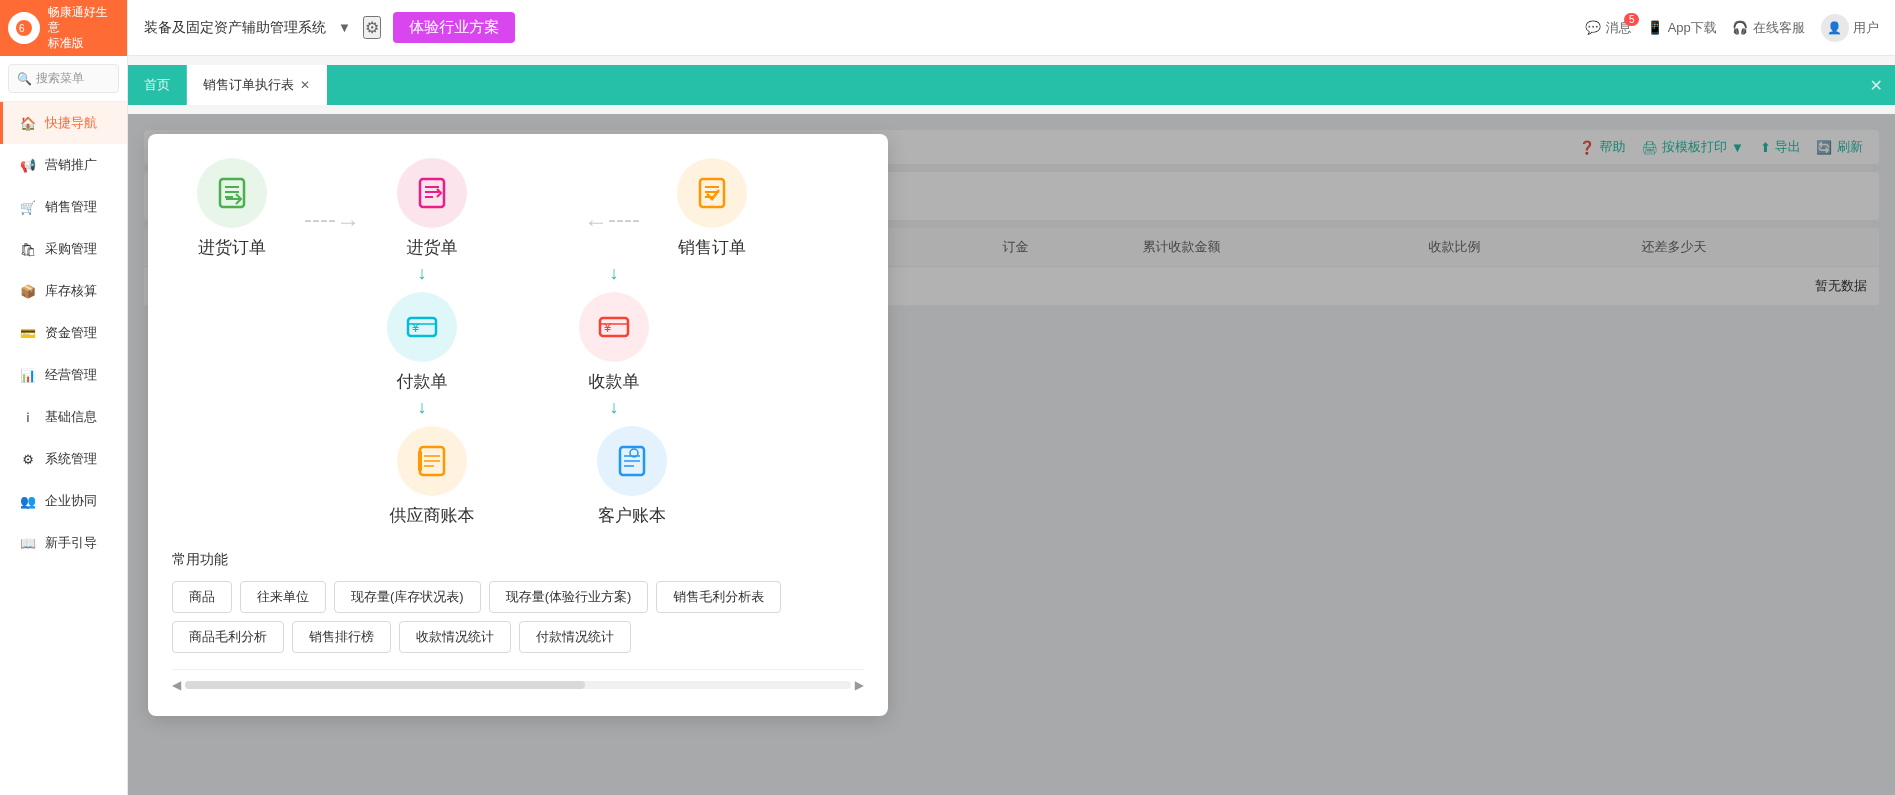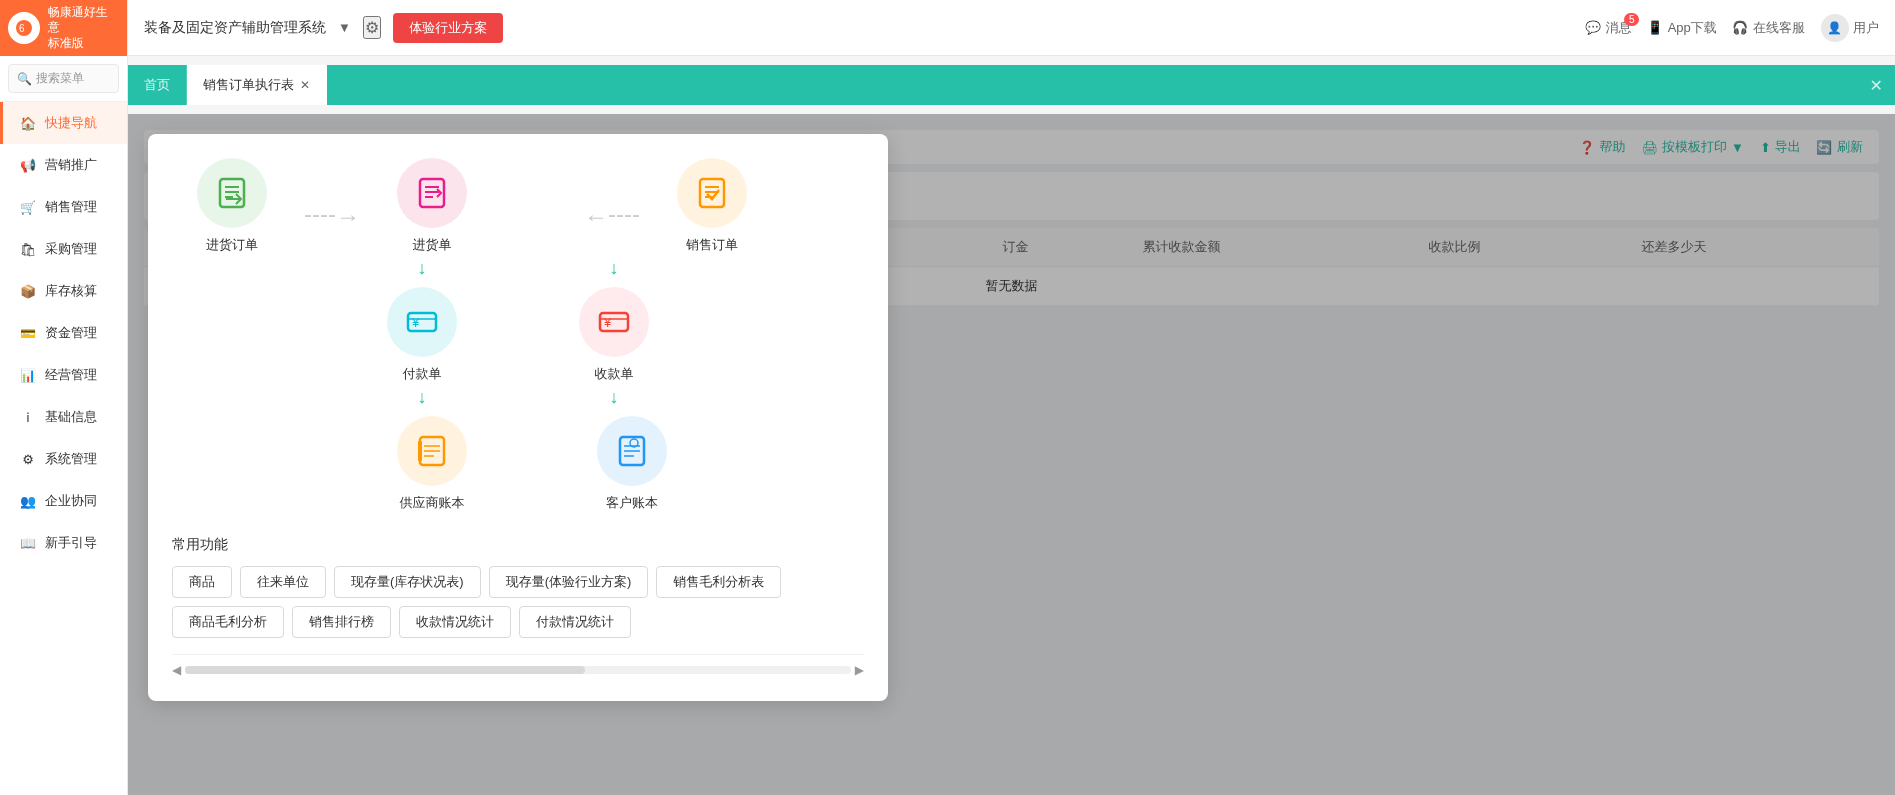--- a/index.html
+++ b/index.html
@@ -24,21 +24,21 @@
     
     .main-area { flex: 1; display: flex; flex-direction: column; overflow: hidden; gap: 9px; }
 
     
     .top-header { height: 56px; background: #fff; border-bottom: 1px solid #e8e8e8; display: flex; align-items: center; padding: 0 16px; gap: 12px; }
     .system-title { font-size: 14px; color: #333; font-weight: 500; }
     .header-dropdown { display: flex; align-items: center; gap: 4px; color: #666; font-size: 13px; cursor: pointer; }
     .header-actions { margin-left: auto; display: flex; align-items: center; gap: 16px; }
     .header-action-item { display: flex; align-items: center; gap: 4px; color: #666; font-size: 13px; cursor: pointer; position: relative; }
     .badge { background: #ff4d4f; color: #fff; border-radius: 10px; font-size: 10px; padding: 1px 5px; position: absolute; top: -6px; right: -8px; }
-    .experience-btn { background: #ef4444; color: #fff; border: none; border-radius: 4px; padding: 6px 16px; font-size: 13px; cursor: pointer; }
+    .experience-btn { background: #d946ef; color: #fff; border: none; border-radius: 4px; padding: 6px 16px; font-size: 15px; cursor: pointer; }
     .gear-btn { color: #666; cursor: pointer; font-size: 16px; }
     .user-avatar { width: 28px; height: 28px; border-radius: 50%; background: #e8e8e8; display: flex; align-items: center; justify-content: center; font-size: 12px; color: #666; }
 
     
     .tab-bar { height: 40px; background: #26bfa8; display: flex; align-items: center; padding: 0; }
     .tab-item { padding: 0 16px; height: 40px; display: flex; align-items: center; gap: 6px; cursor: pointer; font-size: 13px; color: rgba(255,255,255,0.85); border-right: 1px solid rgba(255,255,255,0.2); }
     .tab-item.active { background: #fff; color: #333; }
     .tab-close { font-size: 12px; color: #666; cursor: pointer; }
     .tab-end { margin-left: auto; padding: 0 12px; color: rgba(255,255,255,0.8); cursor: pointer; font-size: 16px; }
 
@@ -54,39 +54,39 @@
     .filter-input { border: 1px solid #d9d9d9; border-radius: 4px; padding: 5px 10px; font-size: 13px; color: #999; width: 160px; }
     .filter-select { border: 1px solid #d9d9d9; border-radius: 4px; padding: 5px 10px; font-size: 13px; color: #333; width: 180px; }
     .search-btn { background: #ff6b35; color: #fff; border: none; border-radius: 4px; padding: 6px 20px; font-size: 13px; cursor: pointer; }
     .setting-btn { background: #fff; color: #ff6b35; border: 1px solid #ff6b35; border-radius: 4px; padding: 6px 12px; font-size: 13px; cursor: pointer; }
     .more-filter { color: #26bfa8; font-size: 13px; cursor: pointer; display: flex; align-items: center; gap: 2px; }
 
     
     .table-area { background: #fff; border-radius: 4px; overflow: auto; }
     .table { width: 100%; border-collapse: collapse; }
     .table th { background: #fafafa; border-bottom: 1px solid #f0f0f0; padding: 10px 12px; font-size: 13px; color: #666; font-weight: 500; white-space: nowrap; text-align: left; }
-    .table td { padding: 10px 12px; border-bottom: 1px solid #f5f5f5; font-size: 13px; color: #333; white-space: nowrap; }
+    .table td { padding: 10px 12px; border-bottom: 1px solid #f5f5f5; font-size: 13px; color: #333; white-space: nowrap; text-align: right; }
     .no-data { text-align: center; padding: 60px; color: #999; font-size: 13px; }
 
     
     .popup-overlay { position: absolute; top: 0; left: 0; right: 0; bottom: 0; background: rgba(0,0,0,0.3); z-index: 100; display: flex; align-items: flex-start; justify-content: flex-start; padding: 20px; }
     .popup { background: #fff; border-radius: 8px; width: 740px; padding: 24px; position: relative; box-shadow: 0 4px 20px rgba(0,0,0,0.15); }
 
     
     .flow-section { margin-bottom: 24px; }
     .flow-item { display: flex; flex-direction: column; align-items: center; gap: 8px; width: 120px; }
     .flow-circle { width: 70px; height: 70px; border-radius: 50%; display: flex; align-items: center; justify-content: center; font-size: 28px; }
     .flow-circle.green { background: #e8f5e9; }
     .flow-circle.pink { background: #fce4ec; }
     .flow-circle.purple { background: #f3e5f5; }
     .flow-circle.orange { background: #fff3e0; }
     .flow-circle.teal { background: #e0f7fa; }
     .flow-circle.red { background: #ffebee; }
     .flow-circle.blue { background: #e3f2fd; }
-    .flow-label { font-size: 13px; color: #333; text-align: right; }
+    .flow-label { font-size: 17px; color: #333; text-align: right; }
 
     
     .common-section { }
     .common-title { font-size: 14px; color: #333; font-weight: 500; margin-bottom: 12px; }
     .common-btns { display: flex; flex-wrap: wrap; gap: 8px; }
     .common-btn { border: 1px solid #d9d9d9; border-radius: 4px; padding: 6px 16px; font-size: 13px; color: #333; background: #fff; cursor: pointer; }
 
     
     .popup-scrollbar { margin-top: 16px; border-top: 1px solid #f0f0f0; padding-top: 8px; display: flex; align-items: center; gap: 4px; }
     .scrollbar-track { flex: 1; height: 8px; background: #f0f0f0; border-radius: 4px; position: relative; }

